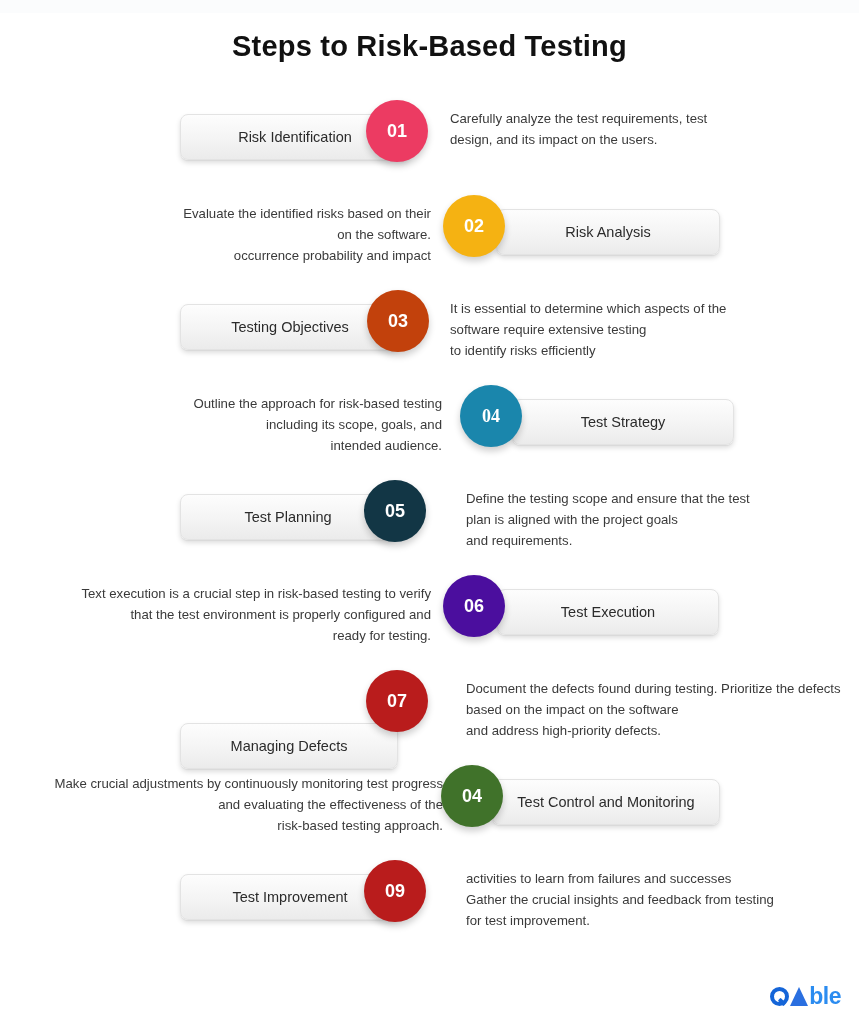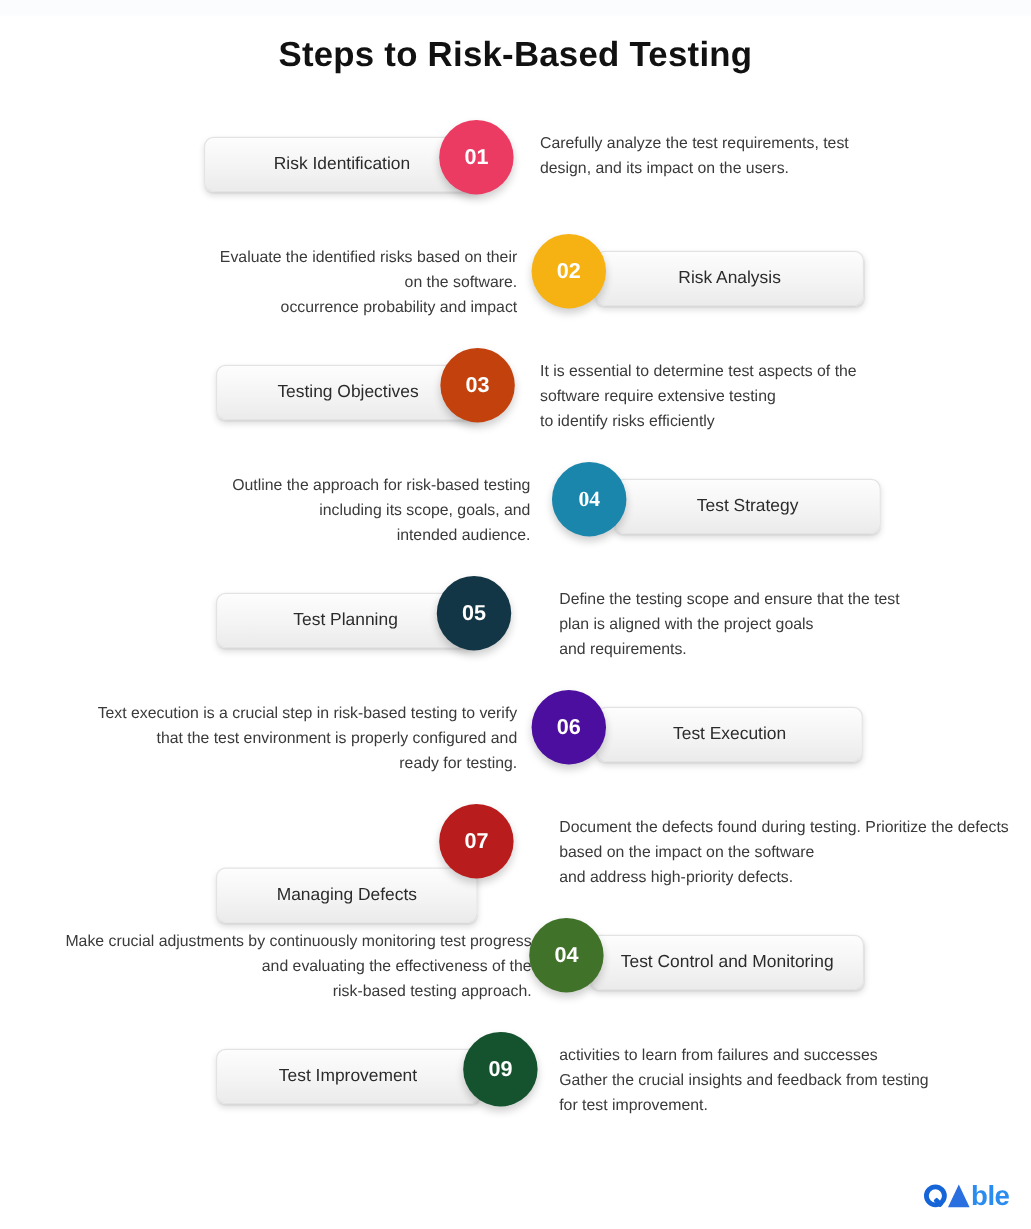--- a/index.html
+++ b/index.html
@@ -165,21 +165,21 @@
 <body>
 
 <div class="page">
 
   <div class="top-band"></div>
 
   <div class="title">Steps to Risk-Based Testing</div>
 
   <div class="steps">
       <div class="step right">
-        <div class="pill" style="left: 170px; width: 230px;">
+        <div class="pill" style="left: 180px; width: 230px;">
           <span class="pill-label">Risk Identification</span>
         </div>
         <div class="circle" style="left: 366px; background: rgb(236, 59, 98);">
           <span>01</span>
         </div>
         <div class="desc" style="left: 450px;">
           <span class="desc-line">Carefully analyze the test requirements, test</span>
           <span class="desc-line">design, and its impact on the users.</span>
         </div>
       </div>
@@ -197,21 +197,21 @@
         </div>
       </div>
       <div class="step right">
         <div class="pill" style="left: 180px; width: 220px;">
           <span class="pill-label">Testing Objectives</span>
         </div>
         <div class="circle" style="left: 367px; background: #c2410c;">
           <span>03</span>
         </div>
         <div class="desc" style="left: 450px;">
-          <span class="desc-line">It is essential to determine test aspects of the</span>
+          <span class="desc-line">It is essential to determine which aspects of the</span>
           <span class="desc-line">software require extensive testing</span>
           <span class="desc-line">to identify risks efficiently</span>
         </div>
       </div>
       <div class="step left">
         <div class="pill" style="left: 512px; width: 222px;">
           <span class="pill-label">Test Strategy</span>
         </div>
         <div class="circle" style="left: 460px; background: rgb(26, 134, 172); font-family: Liberation Serif, serif;">
           <span>04</span>
@@ -271,21 +271,21 @@
         <div class="desc" style="right: 416px;">
           <span class="desc-line">Make crucial adjustments by continuously monitoring test progress</span>
           <span class="desc-line">and evaluating the effectiveness of the</span>
           <span class="desc-line">risk-based testing approach.</span>
         </div>
       </div>
       <div class="step right">
         <div class="pill" style="left: 180px; width: 220px;">
           <span class="pill-label">Test Improvement</span>
         </div>
-        <div class="circle" style="left: 386px; background: #14532d;">
+        <div class="circle" style="left: 364px; background: #b91c1c;">
           <span>09</span>
         </div>
         <div class="desc" style="left: 466px;">
           <span class="desc-line">activities to learn from failures and successes</span>
           <span class="desc-line">Gather the crucial insights and feedback from testing</span>
           <span class="desc-line">for test improvement.</span>
         </div>
       </div>
     </div>
 

